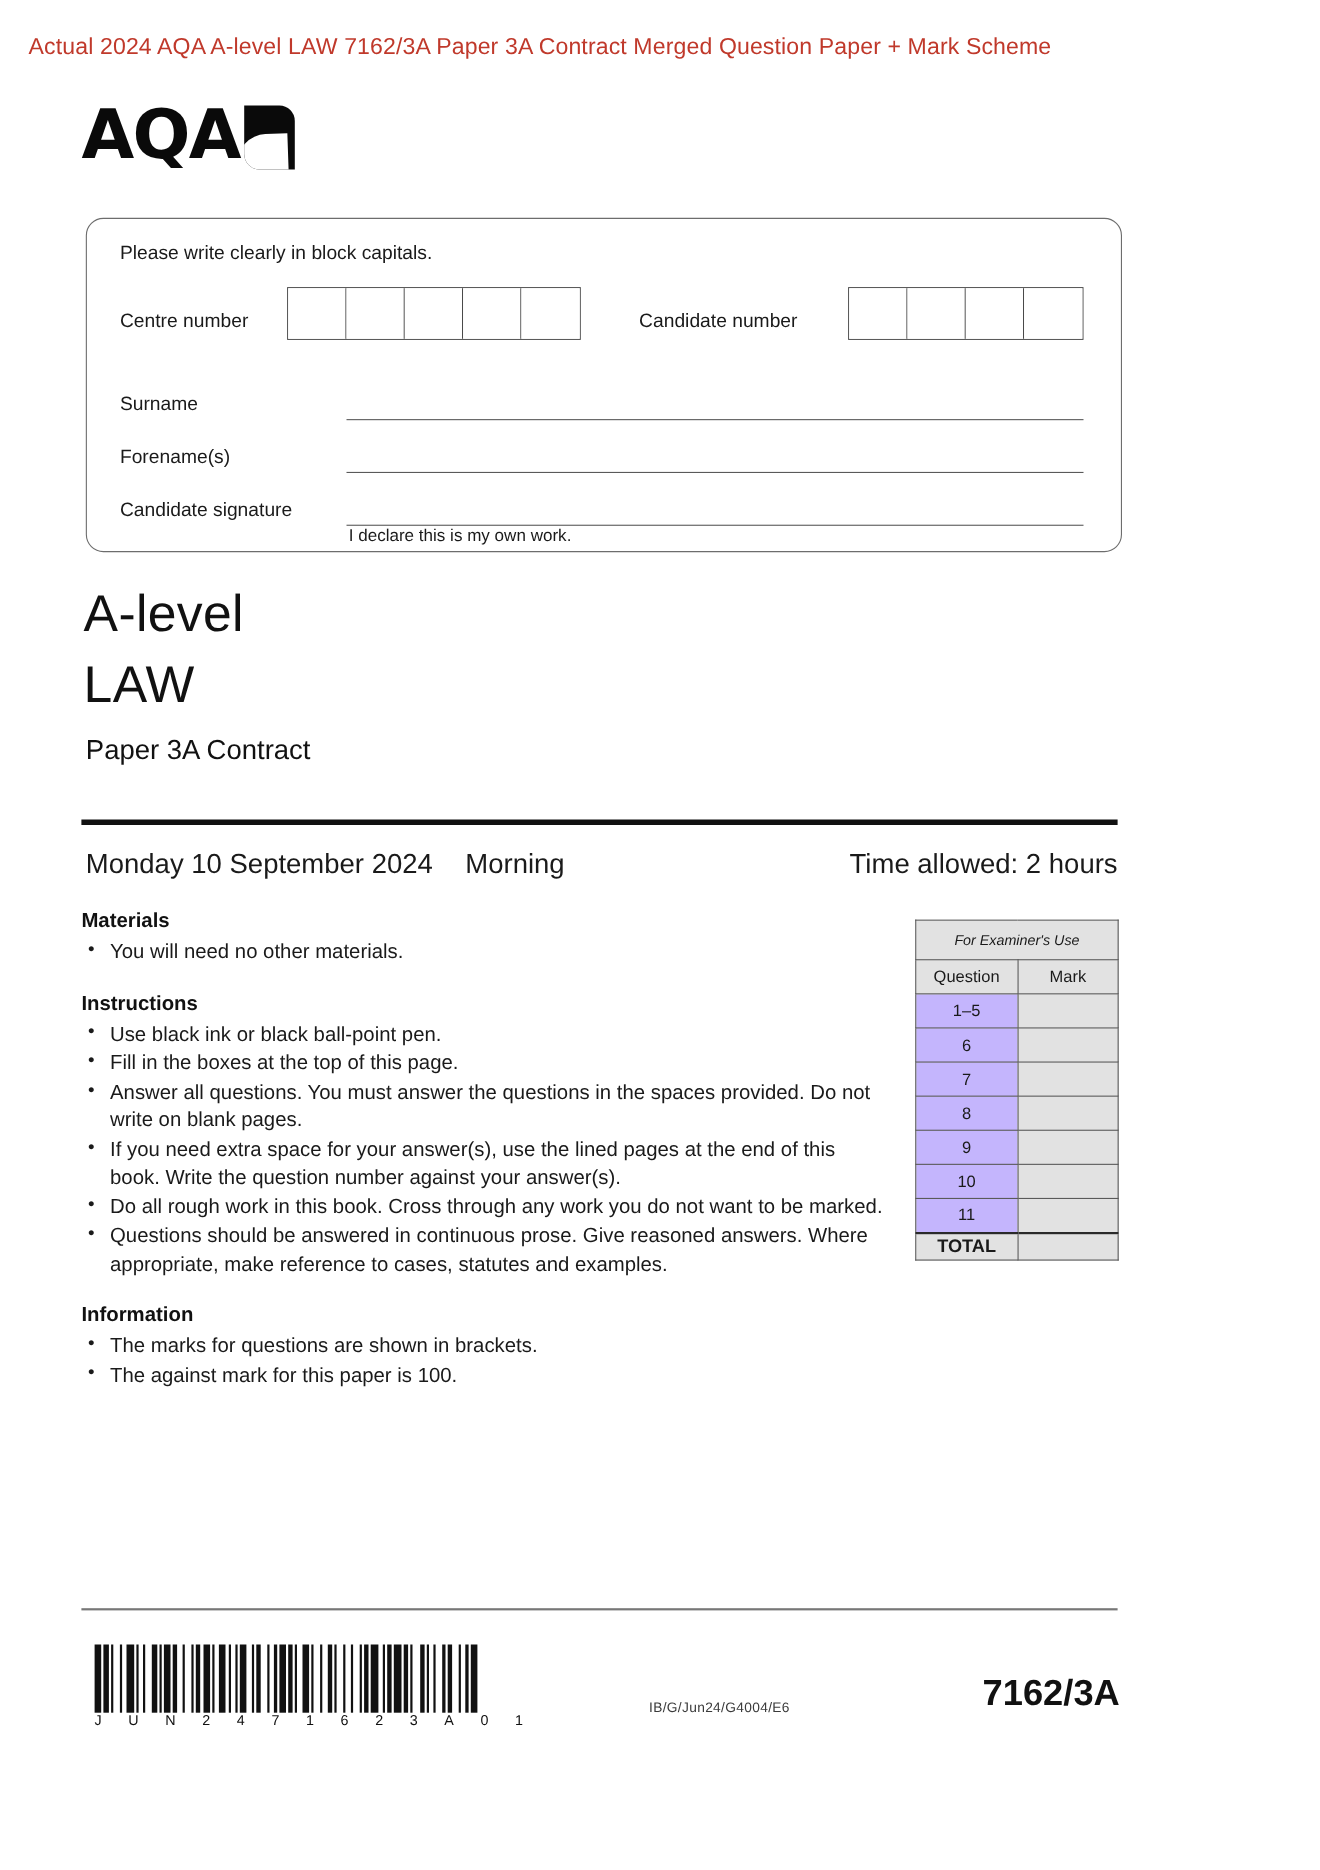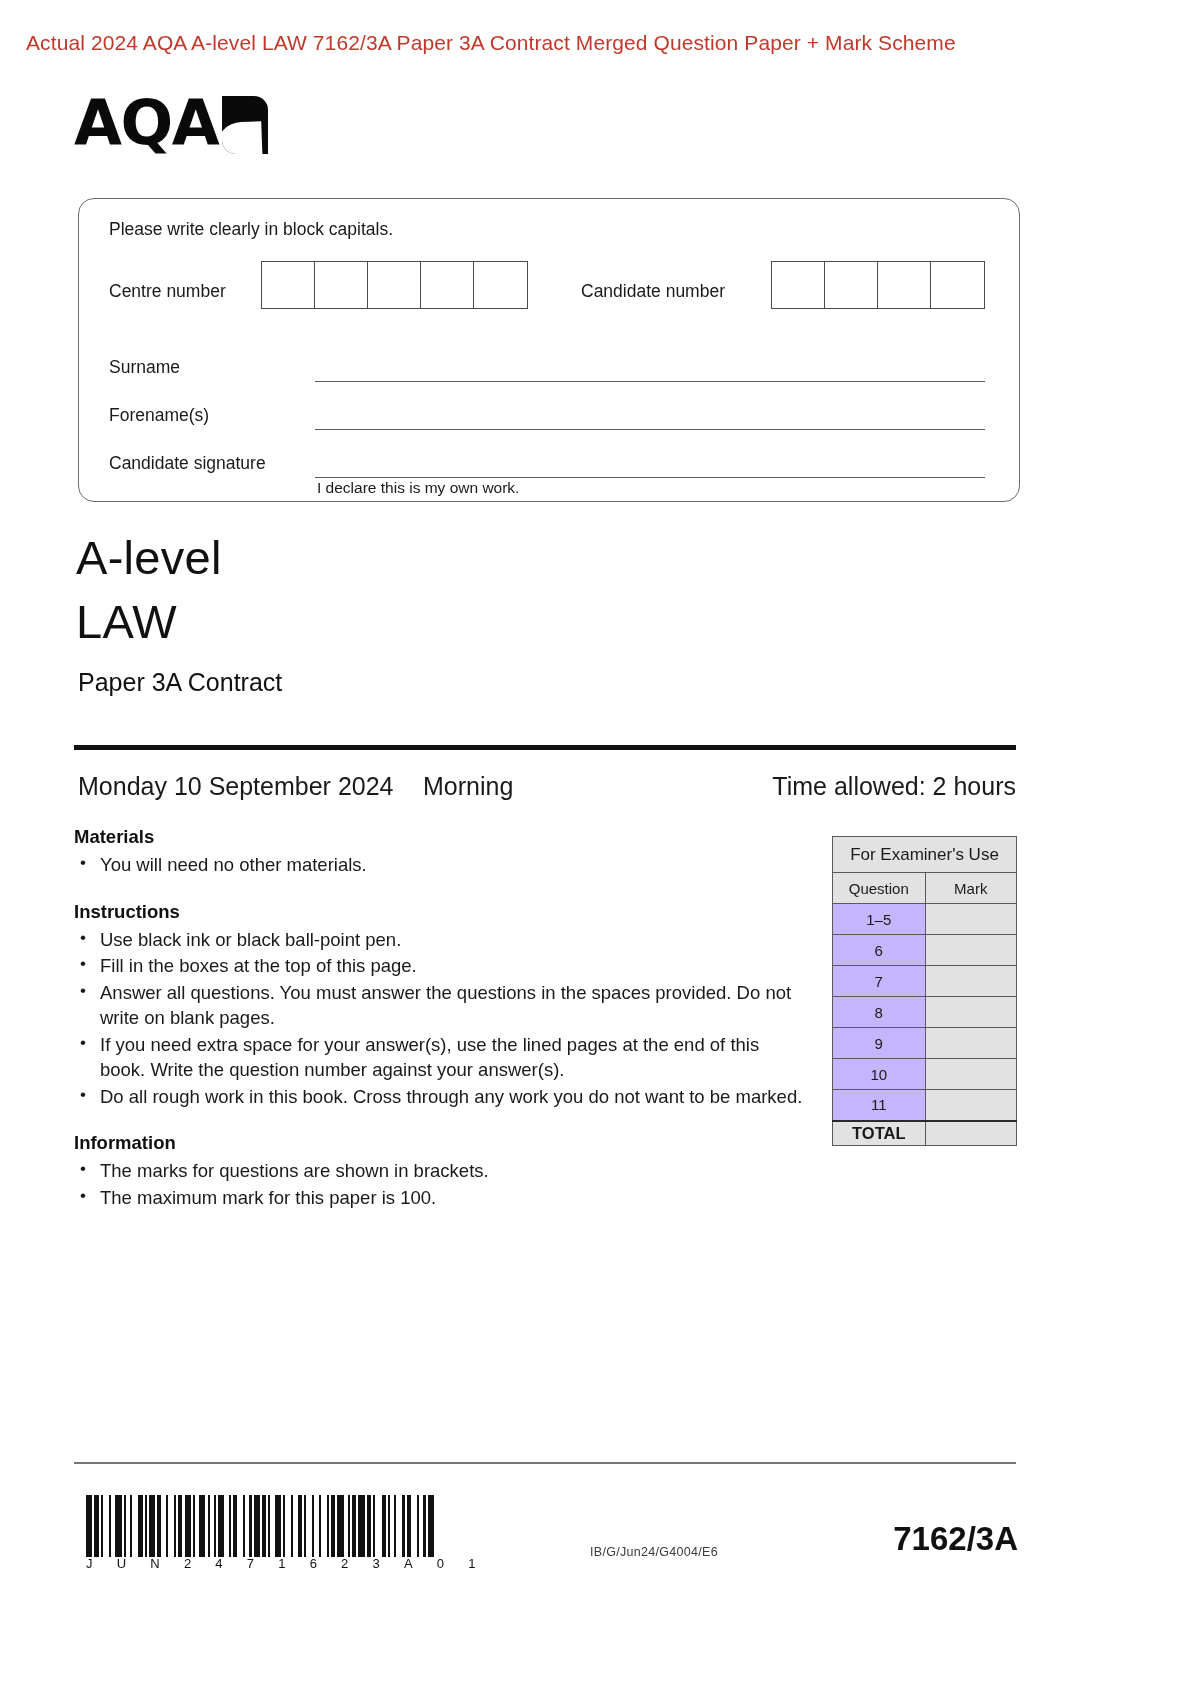--- a/index.html
+++ b/index.html
@@ -212,22 +212,23 @@
   .ex-table td, .ex-table th {
     border: 1.2px solid #5a5a5a;
     font-weight: 400;
     font-size: 15px;
     text-align: center;
     height: 31px;
     color: #1a1a1a;
   }
   .ex-table .title-cell {
     background: #e2e2e2;
-    font-size: 17px;
+    font-size: 13px;
     height: 36px;
+    font-style: italic;
   }
   .ex-table .hdr td { background: #e2e2e2; }
   .ex-table .q-cell { width: 92px; background: #c4b5fd; }
   .ex-table .m-cell { width: 91px; background: #e2e2e2; }
   .ex-table .total-row td {
     background: #e2e2e2;
     font-weight: 700;
     font-size: 16.5px;
     height: 25px;
     border-top: 2.2px solid #2a2a2a;
@@ -339,28 +340,29 @@
 
     <div class="sec-gap"></div>
 
     <div class="sec-head">Instructions</div>
     <ul class="bul">
         <li>Use black ink or black ball-point pen.</li>
         <li>Fill in the boxes at the top of this page.</li>
         <li>Answer <b>all</b> questions.  You must answer the questions in the spaces provided.  Do <b>not</b> write on blank pages.</li>
         <li>If you need extra space for your answer(s), use the lined pages at the end of this book.  Write the question number against your answer(s).</li>
         <li>Do all rough work in this book.  Cross through any work you do not want to be marked.</li>
+        <li>Questions should be answered in continuous prose.  Give reasoned answers.  Where appropriate, make reference to cases, statutes and examples.</li>
       </ul>
 
     <div class="sec-gap"></div>
 
     <div class="sec-head">Information</div>
     <ul class="bul">
         <li>The marks for questions are shown in brackets.</li>
-        <li>The maximum mark for this paper is 100.</li>
+        <li>The against mark for this paper is 100.</li>
       </ul>
   </div>
 
   <table class="ex-table">
     <tbody>
       <tr>
         <td class="title-cell" colspan="2">For Examiner's Use</td>
       </tr>
       <tr class="hdr">
         <td class="q-cell">Question</td>

